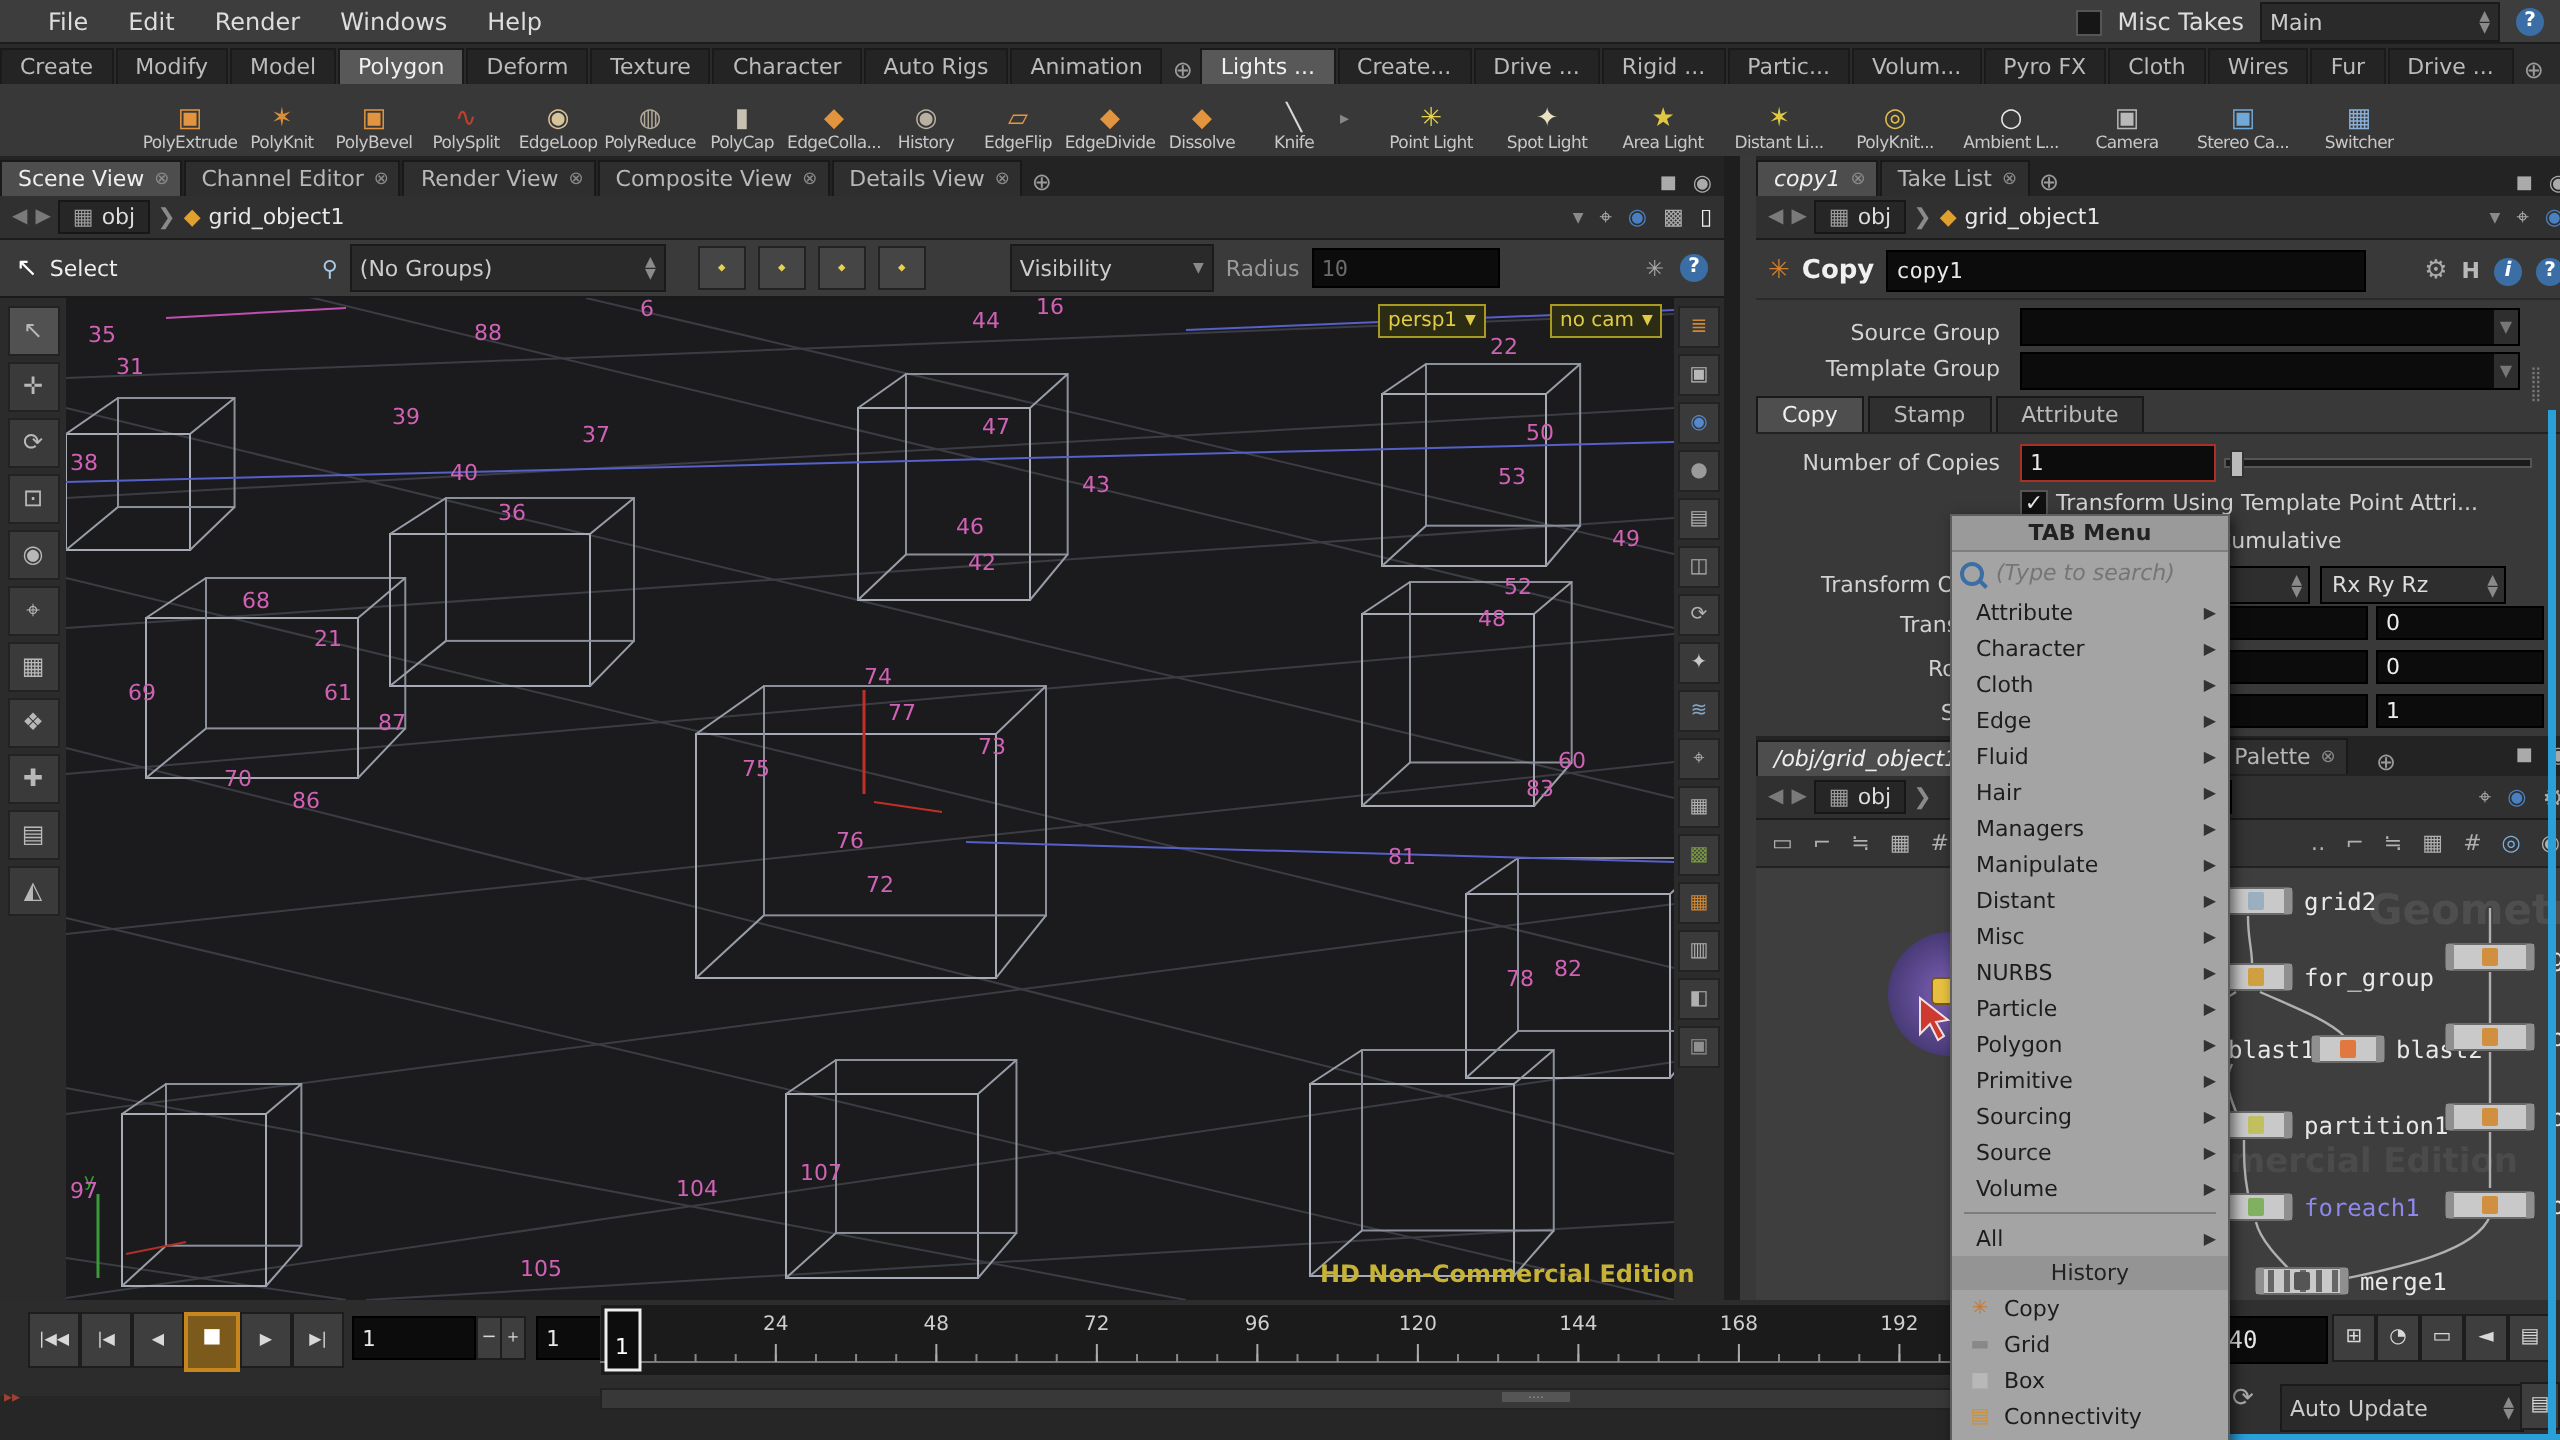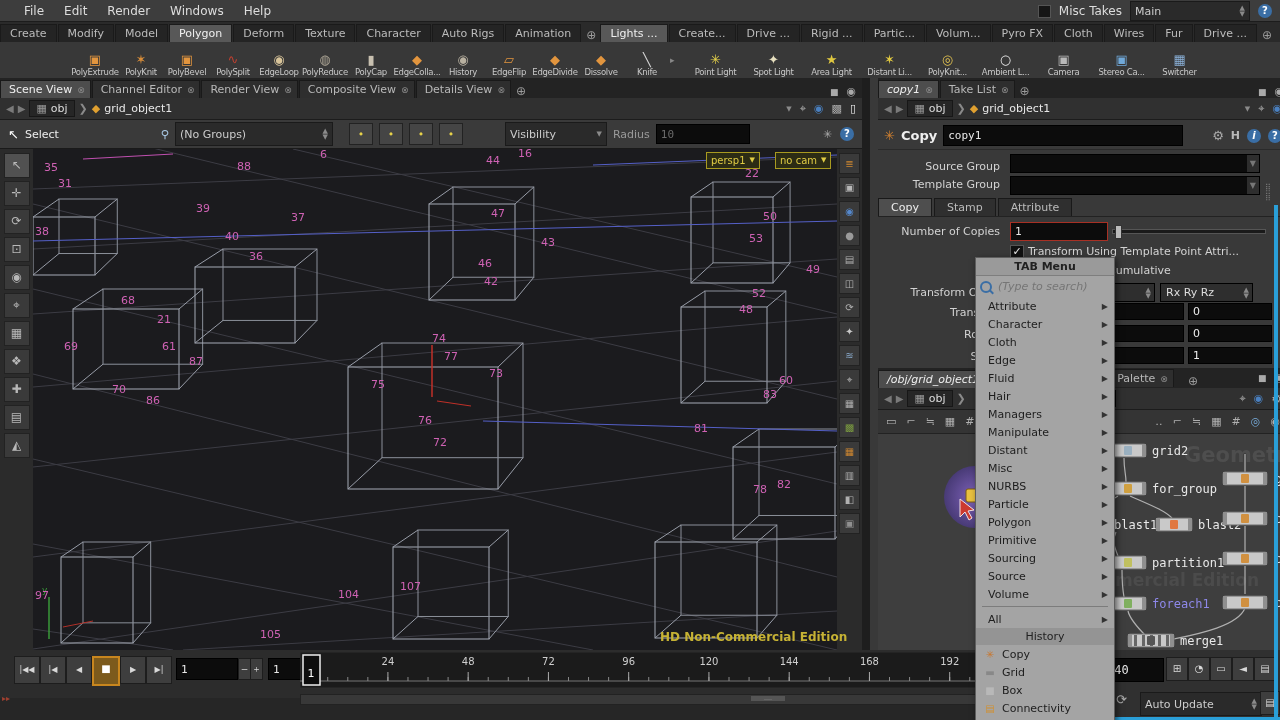--- a/index.html
+++ b/index.html
@@ -508,21 +508,21 @@
         <div class="vtool small" style="color: rgb(200, 200, 200);">✦</div>
         <div class="vtool small" style="color: rgb(136, 168, 200);">≋</div>
         <div class="vtool small" style="color: rgb(176, 176, 176);">⌖</div>
         <div class="vtool small" style="color: rgb(176, 176, 176);">▦</div>
         <div class="vtool small" style="color: rgb(122, 154, 64);">▩</div>
         <div class="vtool small" style="color: rgb(208, 136, 48);">▦</div>
         <div class="vtool small" style="color: rgb(176, 176, 176);">▥</div>
         <div class="vtool small" style="color: rgb(176, 176, 176);">◧</div>
         <div class="vtool small" style="color: rgb(144, 144, 144);">▣</div>
       </div>
-    <div class="camchip" style="left:706px;top:3px;">
+    <div class="camchip" style="left:689px;top:3px;">
       <span>persp1</span>
         <span style="font-size:7px;">▼</span>
     </div>
     <div class="camchip" style="left:775px;top:3px;">
       <span>no cam</span>
         <span style="font-size:7px;">▼</span>
     </div>
     <div class="watermark" style="left:660px;top:481px;">HD Non-Commercial Edition</div>
   </div>
 

